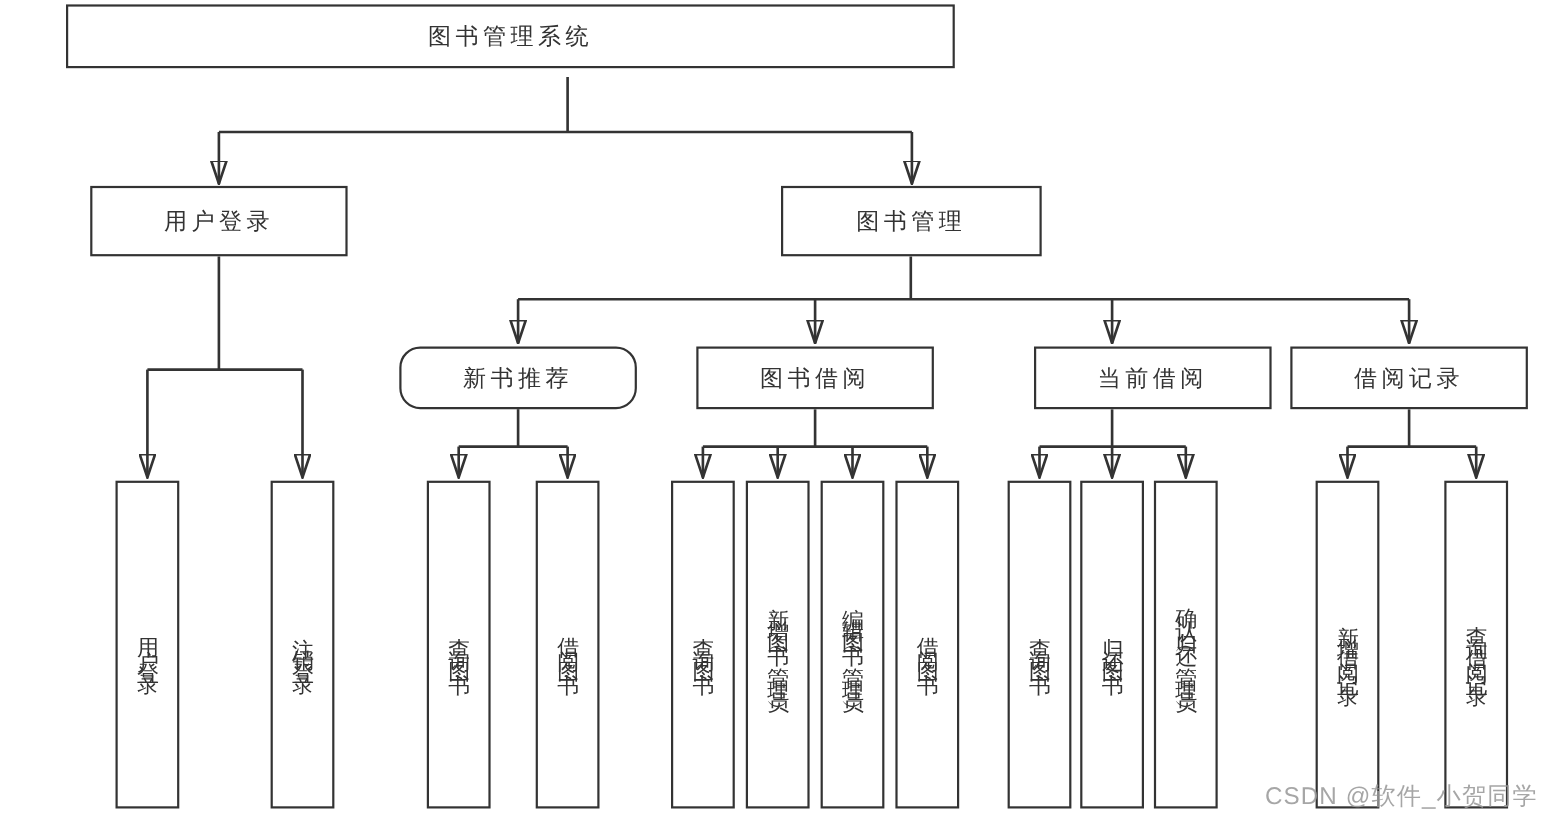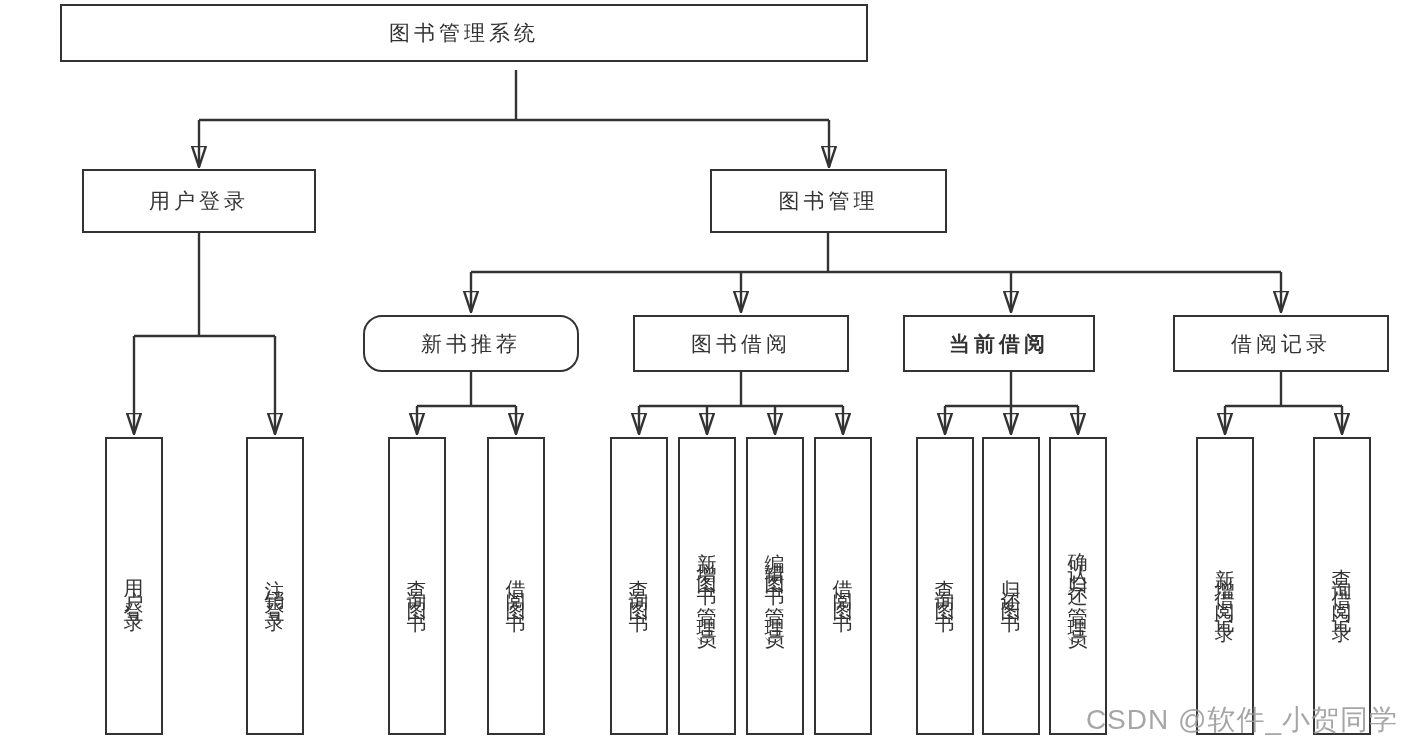--- a/index.html
+++ b/index.html
@@ -48,21 +48,21 @@
     writing-mode: vertical-rl;
     text-orientation: mixed;
     letter-spacing: 11px;
     line-height: 1;
     white-space: nowrap;
   }
   .watermark {
     position: absolute;
     right: 7px;
     bottom: 8px;
-    font-size: 28px;
+    font-size: 22px;
     letter-spacing: 1px;
     color: rgba(154, 154, 154, 0.88);
     z-index: 10;
     white-space: nowrap;
   }
 </style>
 </head>
 <body>
 
 <div class="stage">
@@ -115,21 +115,21 @@
     <path d="M1342 406 V434" marker-end="url(#arrow)"></path>
   </svg>
 
   <div class="box" style="left:12px; top:4px; width:808px; height:58px;margin-left:48px;">图书管理系统</div>
 
   <div class="box" style="left:82px; top:169px; width:234px; height:64px;">用户登录</div>
   <div class="box" style="left:710px; top:169px; width:237px; height:64px;">图书管理</div>
 
   <div class="box" style="left:363px; top:315px; width:216px; height:57px;border-radius:19px;">新书推荐</div>
   <div class="box" style="left:633px; top:315px; width:216px; height:57px;text-align:right;">图书借阅</div>
-  <div class="box" style="left:903px; top:315px; width:192px; height:57px;font-weight:bold;">当前借阅</div>
+  <div class="box" style="left:940px; top:315px; width:216px; height:57px;">当前借阅</div>
   <div class="box" style="left:1173px; top:315px; width:216px; height:57px;text-align:center;">借阅记录</div>
 
   <div class="box leaf" style="left:105px; top:437px; width:58px; height:298px;">
     <span class="vtext">用户登录</span>
   </div>
   <div class="box leaf" style="left:246px; top:437px; width:58px; height:298px;">
     <span class="vtext">注销登录</span>
   </div>
 
   <div class="box leaf" style="left:388px; top:437px; width:58px; height:298px;">

